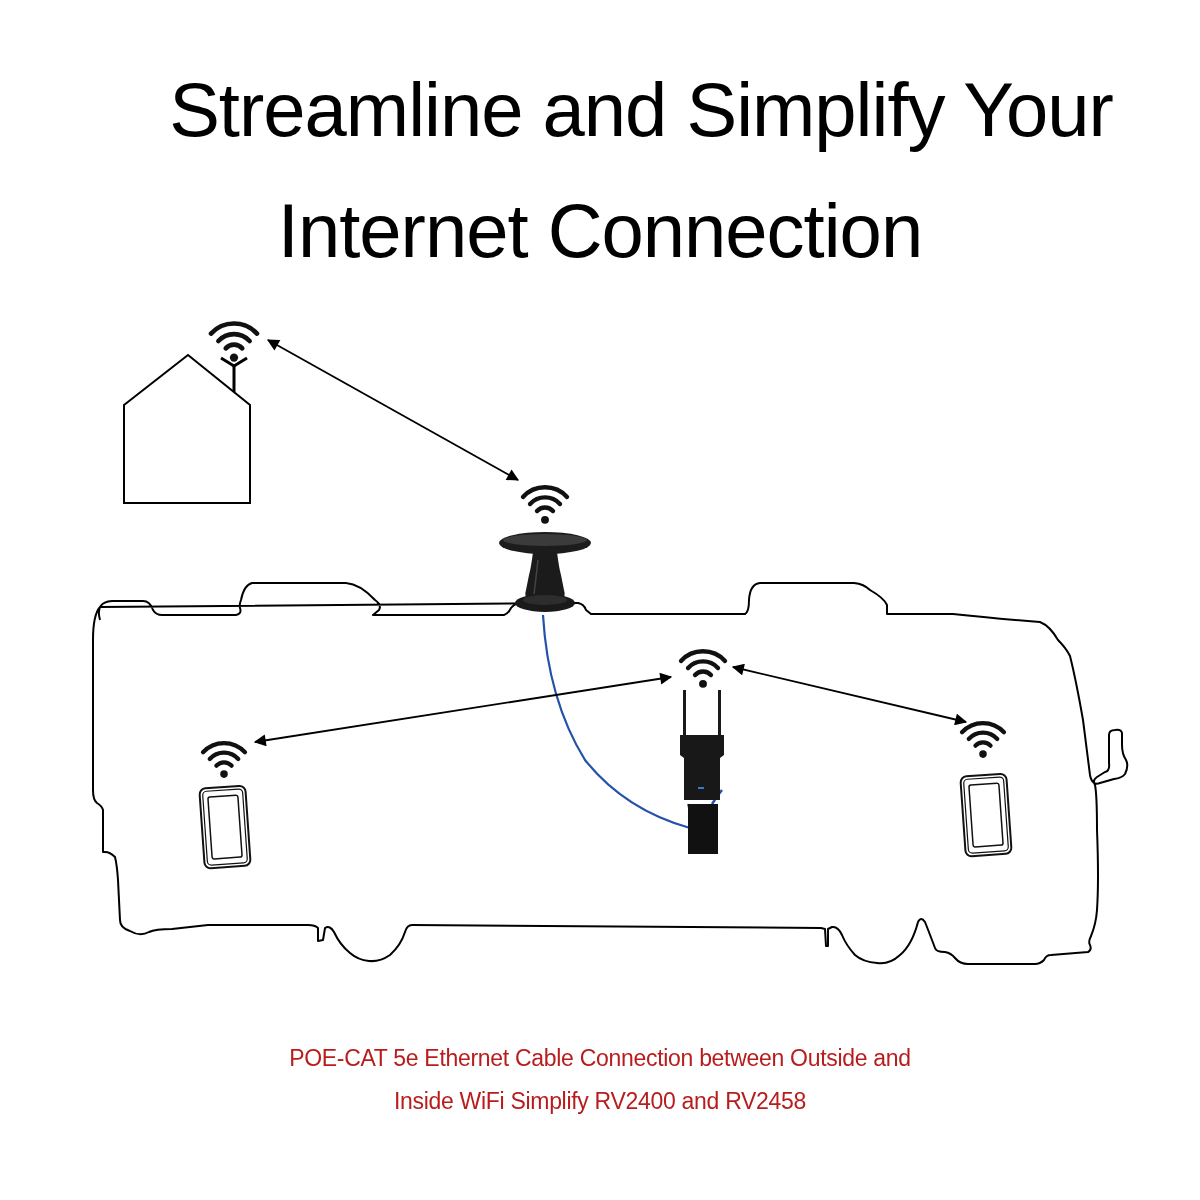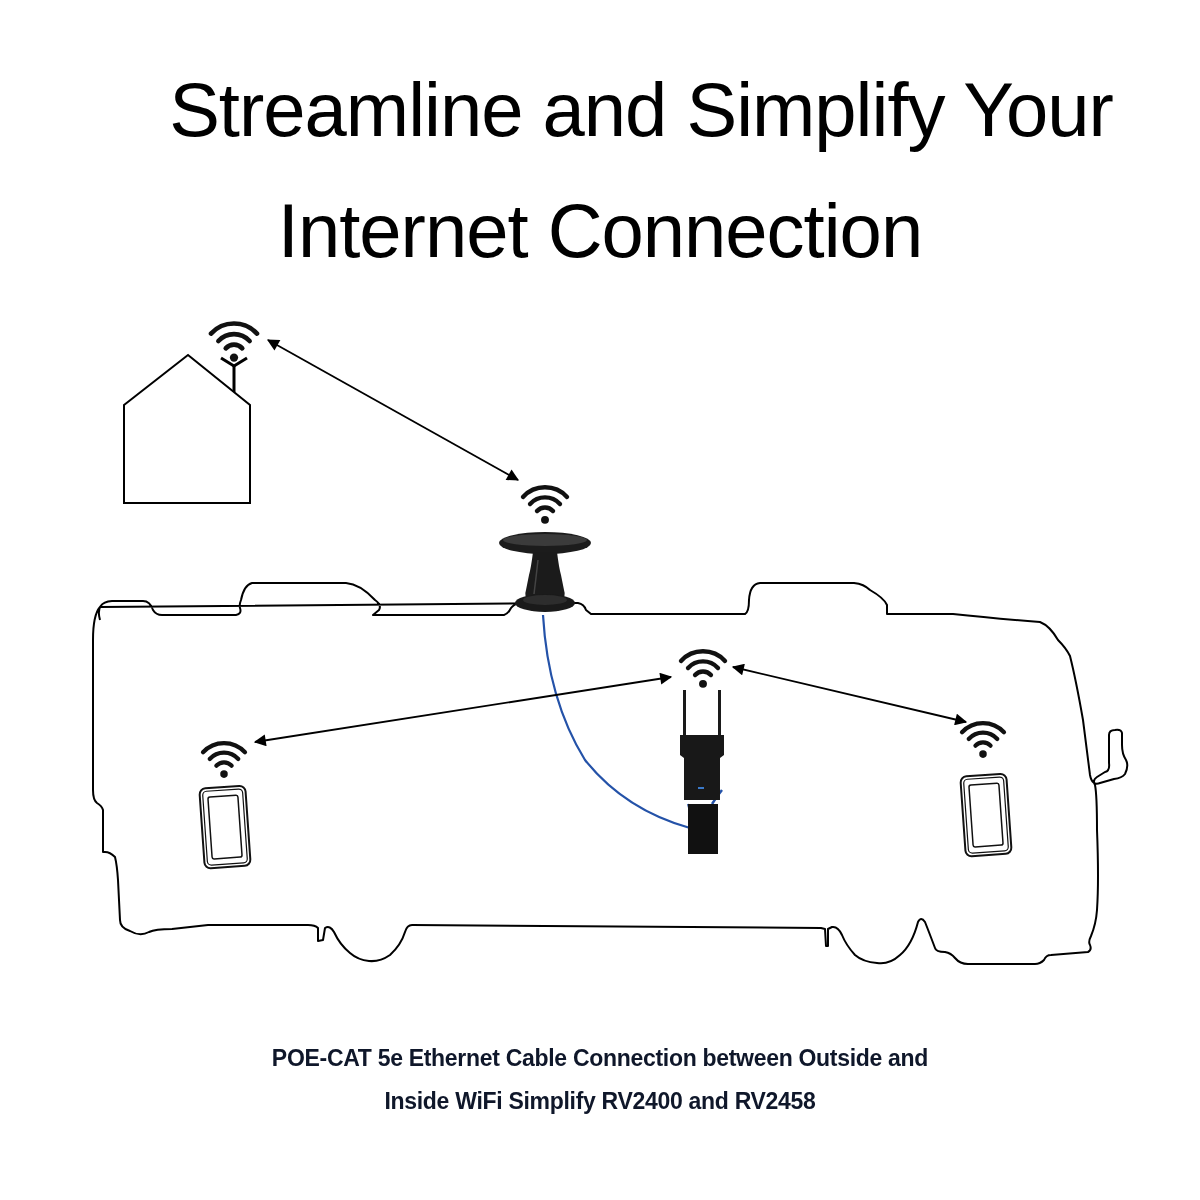--- a/index.html
+++ b/index.html
@@ -34,23 +34,23 @@
       left: 0;
       top: 0;
       width: 1200px;
       height: 1200px;
     }
     .caption {
       position: absolute;
       left: 0;
       width: 1200px;
       text-align: center;
-      color: #0f172a;
+      color: #b91c1c;
       font-family: "Liberation Sans", sans-serif;
-      font-weight: bold;
+      font-weight: normal;
       font-size: 23px;
       letter-spacing: -0.3px;
       line-height: 1;
     }
     .caption.c1 { top: 1047px; }
     .caption.c2 { top: 1090px; }
   </style>
 </head>
 <body>
 

